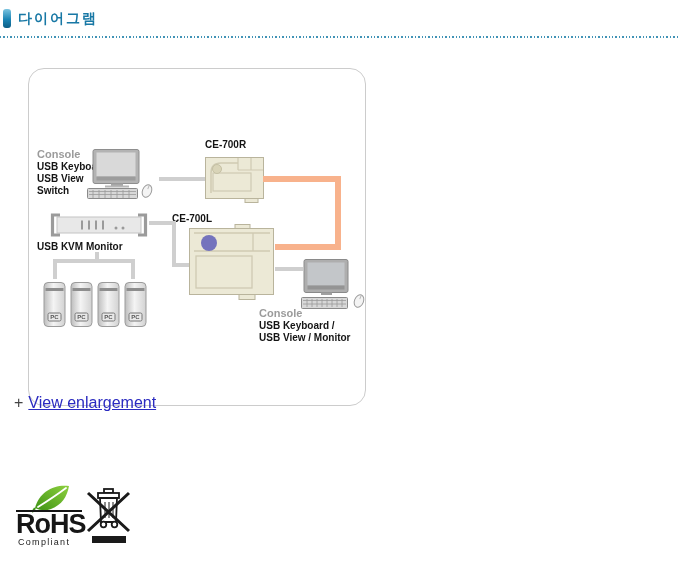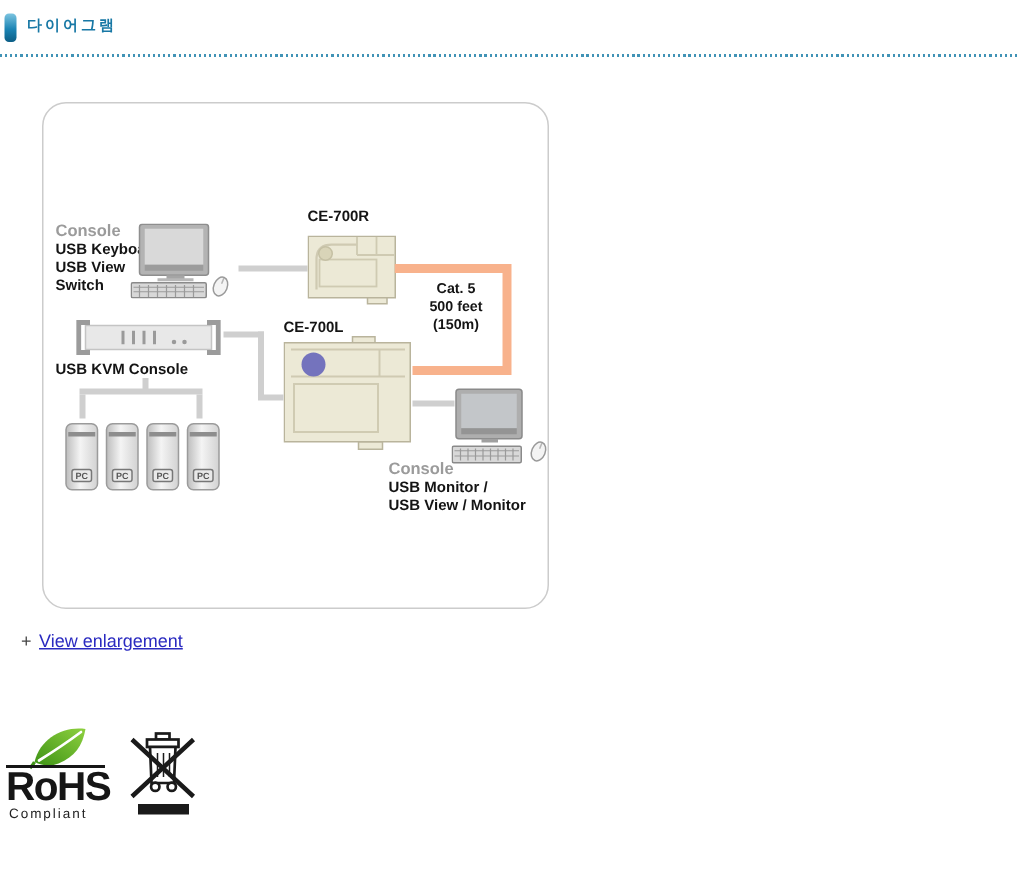--- a/index.html
+++ b/index.html
@@ -13,38 +13,38 @@
     --line-gray:#cfcfcf;
     --rohs-green:#3e9315;
   }
   *{margin:0;padding:0;box-sizing:border-box;}
   html,body{width:680px;height:586px;background:#fff;overflow:hidden;
     font-family:"Liberation Sans","DejaVu Sans",sans-serif;}
   .abs{position:absolute;}
   
   .title-bullet{left:3px;top:9px;width:8px;height:19px;border-radius:3px;
     background:linear-gradient(180deg,#7cc4e0 0%,#1b84b4 55%,#0c5e86 100%);}
-  .page-title{left:18px;top:10px;font-size:10px;font-weight:bold;color:var(--accent-title);letter-spacing:2px;}
+  .page-title{left:18px;top:10px;font-size:14px;font-weight:bold;color:var(--accent-title);letter-spacing:2px;}
   .dotted-divider{left:0;top:36px;width:680px;height:2px;
     background-image:repeating-linear-gradient(90deg,var(--divider) 0 1.4px,transparent 1.4px 3.4px);}
   
   .panel{left:28px;top:68px;width:338px;height:338px;background:#fff;
     border:1px solid #ccc;border-radius:16px;}
   .panel .abs{position:absolute;}
   .lbl-title{font-size:11px;font-weight:bold;color:#9b9b9b;line-height:13px;}
   .lbl-line{font-size:10px;font-weight:bold;color:#141414;line-height:12px;white-space:nowrap;}
   .dev-label{font-size:10px;font-weight:bold;color:#141414;text-align:left;}
   .gray-seg{background:var(--line-gray);}
   .cat5-label{text-align:center;font-size:9.5px;font-weight:bold;color:#141414;line-height:12px;}
   
-  .enlarge-row{left:14px;top:420px;font-size:12px;}
+  .enlarge-row{left:14px;top:394px;font-size:16px;}
   .enlarge-prefix{color:#444;margin-right:5px;}
   .enlarge-link{color:var(--link);text-decoration:underline;cursor:pointer;}
   
-  .rohs{left:4px;top:486px;width:70px;height:60px;}
+  .rohs{left:16px;top:486px;width:70px;height:60px;}
   .rohs-rule{left:0;top:24px;width:66px;height:1.5px;background:#161616;}
   .rohs-title{left:0;top:24px;width:70px;font-size:27px;line-height:28px;font-weight:bold;color:#161616;letter-spacing:-1px;}
   .rohs-sub{left:2px;top:51px;font-size:9px;color:#222;letter-spacing:1.3px;}
 </style>
 </head>
 <body>
 
 <div class="abs title-bullet"></div>
 <div class="abs page-title">다이어그램</div>
 <div class="abs dotted-divider"></div>
@@ -84,45 +84,40 @@
     <rect x="40" y="41.5" width="13" height="4" style="fill:var(--device-beige)" stroke="#b9b49c"></rect>
     <path d="M6,36 L6,16 Q6,6 16,6 L33,6" fill="none" stroke="#cfcab2" stroke-width="1.5"></path>
     <path d="M33,1 V13 M46,1 V13 M33,13 H58" fill="none" stroke="#cfcab2" stroke-width="1.2"></path>
     <rect x="8" y="16" width="38" height="18" fill="none" stroke="#cfcab2" stroke-width="1.2"></rect>
     <circle cx="12" cy="12" r="4.5" fill="#d9d4b8" stroke="#c5c0a4"></circle>
   </svg>
 
   <svg class="abs" style="left:234px;top:100px;" width="82" height="84" viewBox="0 0 82 84">
     <path d="M0,10 H75 V78 H12" fill="none" style="stroke:var(--cable-orange)" stroke-width="6"></path>
   </svg>
-  <div class="abs cat5-label" style="left:246px;top:118px;width:58px;">
-    <div>Cat. 5</div>
-    <div>500 feet</div>
-    <div>(150m)</div>
-  </div>
-
-  <div class="abs dev-label" style="left:160px;top:144px;width:86px;">CE-700L</div>
+
+  <div class="abs dev-label" style="left:143px;top:144px;width:86px;">CE-700L</div>
   <svg class="abs" style="left:160px;top:154px;" width="86" height="78" viewBox="0 0 86 78">
     <rect x="46" y="1.5" width="15" height="5" style="fill:var(--device-beige)" stroke="#b9b49c"></rect>
     <rect x="50" y="71.5" width="16" height="5" style="fill:var(--device-beige)" stroke="#b9b49c"></rect>
     <rect x="0.5" y="5.5" width="84" height="66" style="fill:var(--device-beige)" stroke="#b9b49c"></rect>
     <path d="M5,10 H81 M5,28 H81 M64,10 V28" fill="none" stroke="#cfcab2" stroke-width="1.3"></path>
     <rect x="7" y="33" width="56" height="32" fill="none" stroke="#cfcab2" stroke-width="1.3"></rect>
     <circle cx="20" cy="20" r="8" fill="#7473bd"></circle>
   </svg>
 
   <svg class="abs" style="left:20px;top:142px;" width="100" height="28" viewBox="0 0 100 28">
     <rect x="8" y="6" width="84" height="16" fill="#e8e8e8" stroke="#c4c4c4"></rect>
     <path d="M11,4 H3.5 V24 H11" fill="none" stroke="#9b9b9b" stroke-width="3.2"></path>
     <path d="M89,4 H96.5 V24 H89" fill="none" stroke="#9b9b9b" stroke-width="3.2"></path>
     <path d="M33,9.5 V18.5 M40,9.5 V18.5 M47,9.5 V18.5 M54,9.5 V18.5" stroke="#9a9a9a" stroke-width="2" fill="none"></path>
     <circle cx="67" cy="17" r="1.5" fill="#9a9a9a"></circle>
     <circle cx="74" cy="17" r="1.5" fill="#9a9a9a"></circle>
   </svg>
-  <div class="abs dev-label" style="left:8px;top:172px;width:124px;">USB KVM Console</div>
+  <div class="abs dev-label" style="left:8px;top:172px;width:124px;">USB KVM Monitor</div>
 
   <div class="abs gray-seg" style="left:120px;top:152px;width:27px;height:4px;"></div>
   <div class="abs gray-seg" style="left:143px;top:152px;width:4px;height:46px;"></div>
   <div class="abs gray-seg" style="left:147px;top:194px;width:13px;height:4px;"></div>
 
   <div class="abs gray-seg" style="left:66px;top:183px;width:4px;height:9px;"></div>
   <div class="abs gray-seg" style="left:24px;top:190px;width:82px;height:4px;"></div>
   <div class="abs gray-seg" style="left:24px;top:194px;width:4px;height:16px;"></div>
   <div class="abs gray-seg" style="left:102px;top:194px;width:4px;height:16px;"></div>
 
@@ -174,21 +169,21 @@
       <path d="M2,43.5 H45 M2,47 H45 M6,42 V50 M11,42 V50 M16,42 V50 M21,42 V50 M26,42 V50 M31,42 V50 M36,42 V50 M41,42 V50" stroke="#9a9a9a" stroke-width="0.8" fill="none"></path>
     </g>
     <g transform="rotate(22 58 44)">
       <ellipse cx="58" cy="44" rx="4.5" ry="6.5" fill="#f4f4f4" stroke="#9a9a9a"></ellipse>
       <line x1="58" y1="38" x2="58" y2="42" stroke="#b5b5b5"></line>
     </g>
   </svg>
 
   <div class="abs" style="left:230px;top:238px;width:108px;">
     <div class="lbl-title">Console</div>
-    <div class="lbl-line">USB Monitor /</div>
+    <div class="lbl-line">USB Keyboard /</div>
     <div class="lbl-line">USB View / Monitor</div>
   </div>
 
 </div>
 
 <div class="abs enlarge-row">
   <span class="enlarge-prefix">+</span><a class="enlarge-link">View enlargement</a>
 </div>
 
 <div class="abs rohs">

